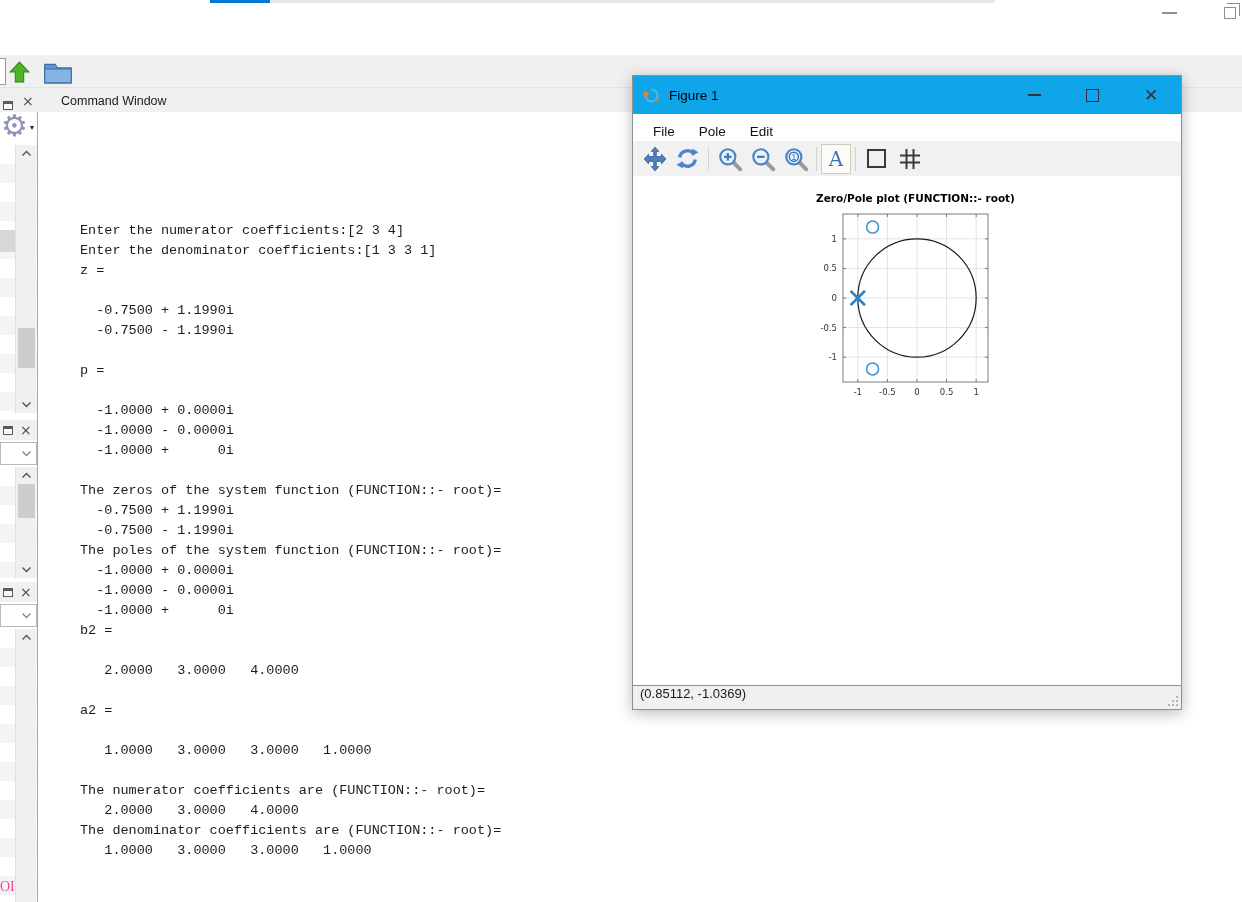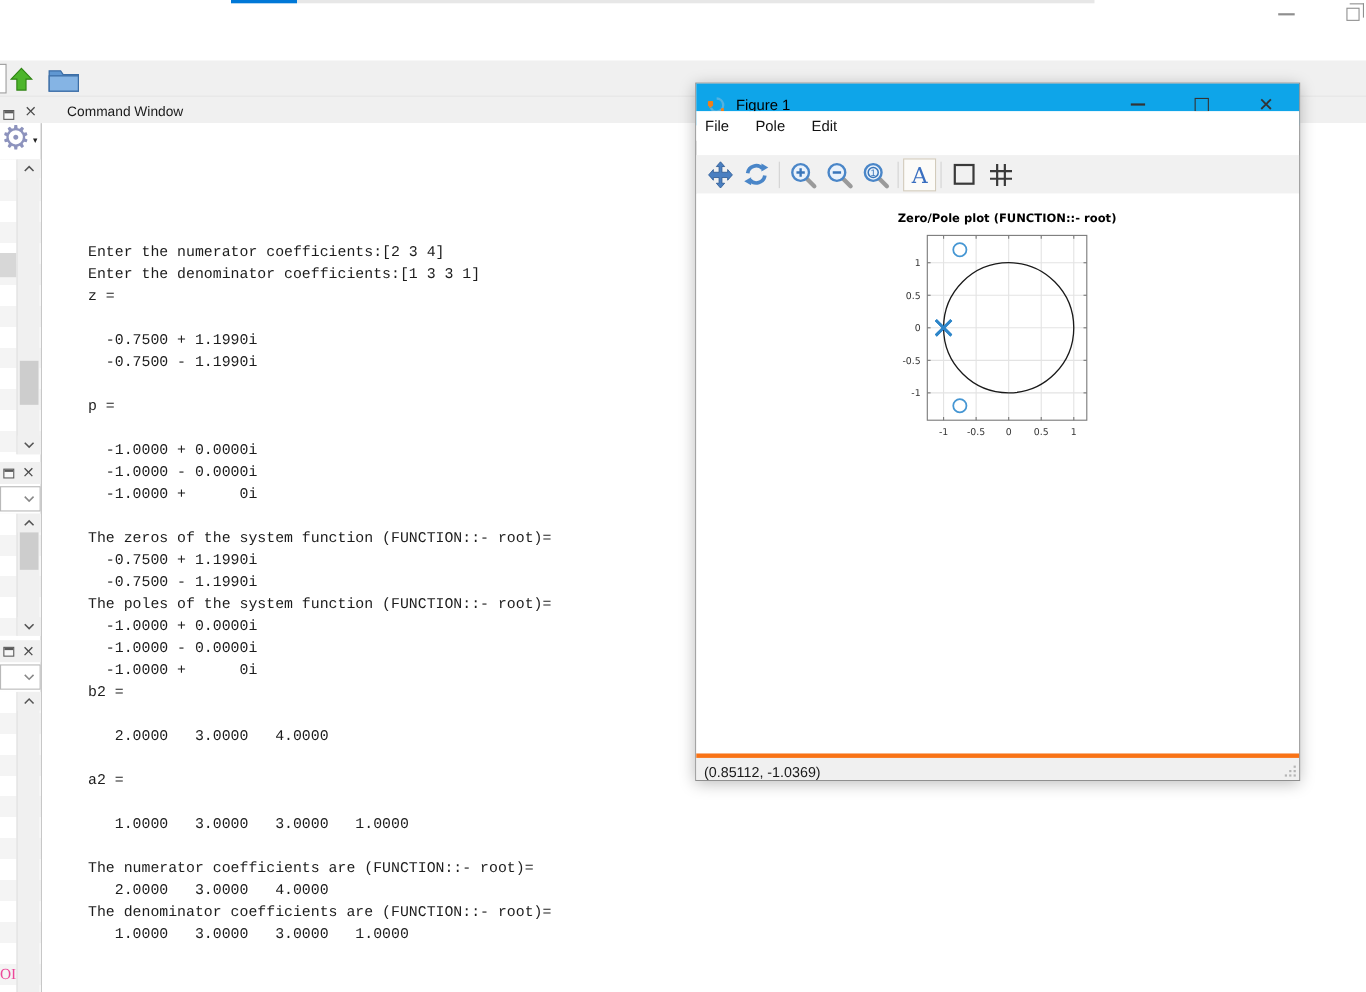--- a/index.html
+++ b/index.html
@@ -45,30 +45,30 @@
   .prompt-row{position:absolute;left:42px;top:789px;height:20px;font-family:"Liberation Mono",monospace;font-size:13.5px;line-height:20px;color:#1c1c1c}
 
   
   .fig{left:632px;top:75px;width:550px;height:635px;background:#fff;border:1px solid #8f8f8f;box-shadow:0 3px 14px rgba(0,0,0,.28)}
   .fig-titlebar{left:0;top:0;width:548px;height:38px;background:#0ea5e9;display:flex;align-items:center}
   .fig-title{margin-left:9px;font-size:13.5px;color:#000}
   .fig-ctl{position:absolute;top:0;height:38px;width:58px;display:flex;align-items:center;justify-content:center;cursor:pointer}
   .glyph-min{width:13px;height:1.5px;background:#333}
   .glyph-max{width:13px;height:13px;border:1.4px solid #333}
   .glyph-close{font-size:17px;color:#333;font-family:"DejaVu Sans",sans-serif;font-weight:300}
-  .fig-menubar{left:0;top:25px;width:548px;height:27px;background:#fff;display:flex;align-items:center;padding-left:8px;gap:24px}
+  .fig-menubar{left:0;top:42px;width:548px;height:27px;background:#fff;display:flex;align-items:center;padding-left:20px;gap:24px}
   .menu-item{font-size:13.5px;color:#111;cursor:pointer}
   .fig-toolbar{left:0;top:65px;width:548px;height:35px;background:#f1f1f1;display:flex;align-items:center;padding-left:5px}
   .ticon{width:33px;height:30px;display:flex;align-items:center;justify-content:center;cursor:pointer}
   .tsep{width:1px;height:24px;background:#d3d3d3;margin:0 4px}
   .abox{width:30px;height:30px;background:#fcfbf8;border:1px solid #d2cbbb;display:flex;align-items:center;justify-content:center;cursor:pointer}
   .aletter{font-family:"DejaVu Serif",serif;font-size:20px;color:#3a6fc0}
   .sqicon{width:19px;height:19px;border:2px solid #3a3a3a;background:transparent}
   .fig-canvas{left:0;top:100px;width:548px;height:509px;background:#fff}
-  .fig-status{left:0;top:609px;width:548px;height:24px;background:#f0f0f0;border-top:4px solid #f97316;display:flex;align-items:flex-end;padding-left:7px}
+  .fig-status{left:0;top:609px;width:548px;height:24px;background:#f0f0f0;border-top:1px solid #f97316;display:flex;align-items:flex-start;padding-left:7px}
   .status-text{font-size:13px;color:#1a1a1a}
   .grip{position:absolute;right:2px;bottom:2px}
 </style>
 </head>
 <body>
 
 
 
 
 <div class="abs bg-bluebar"></div>

